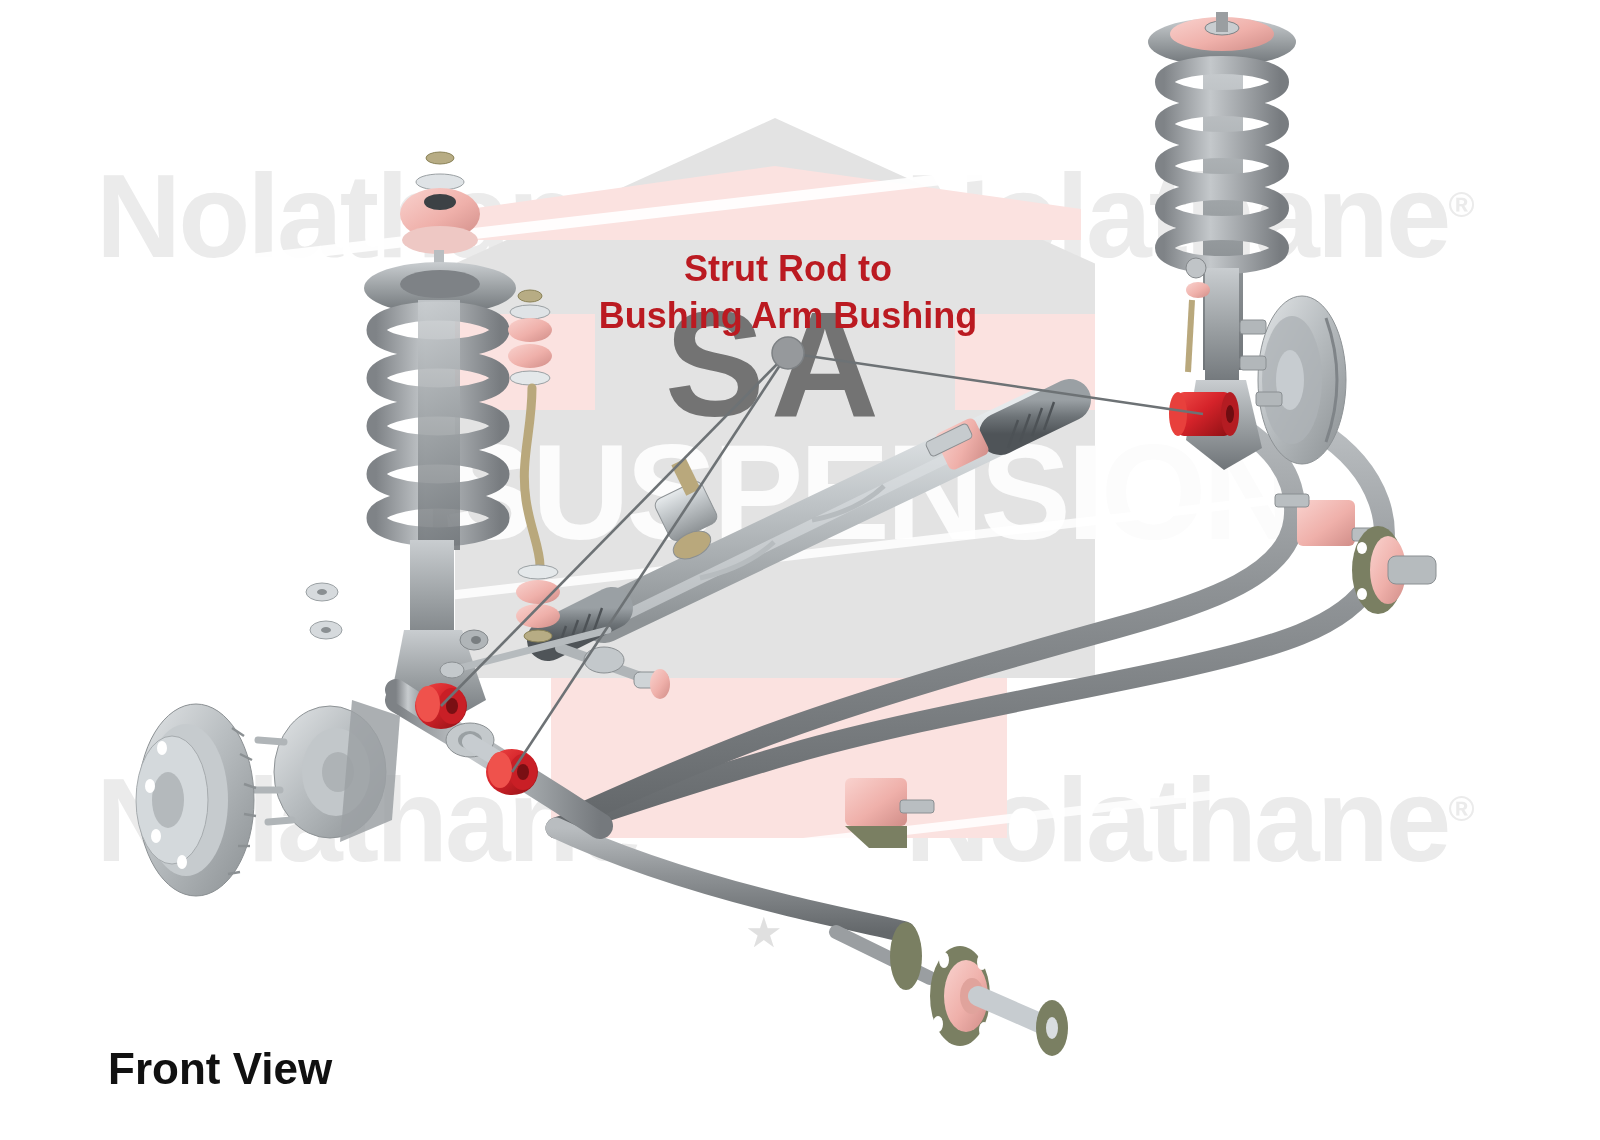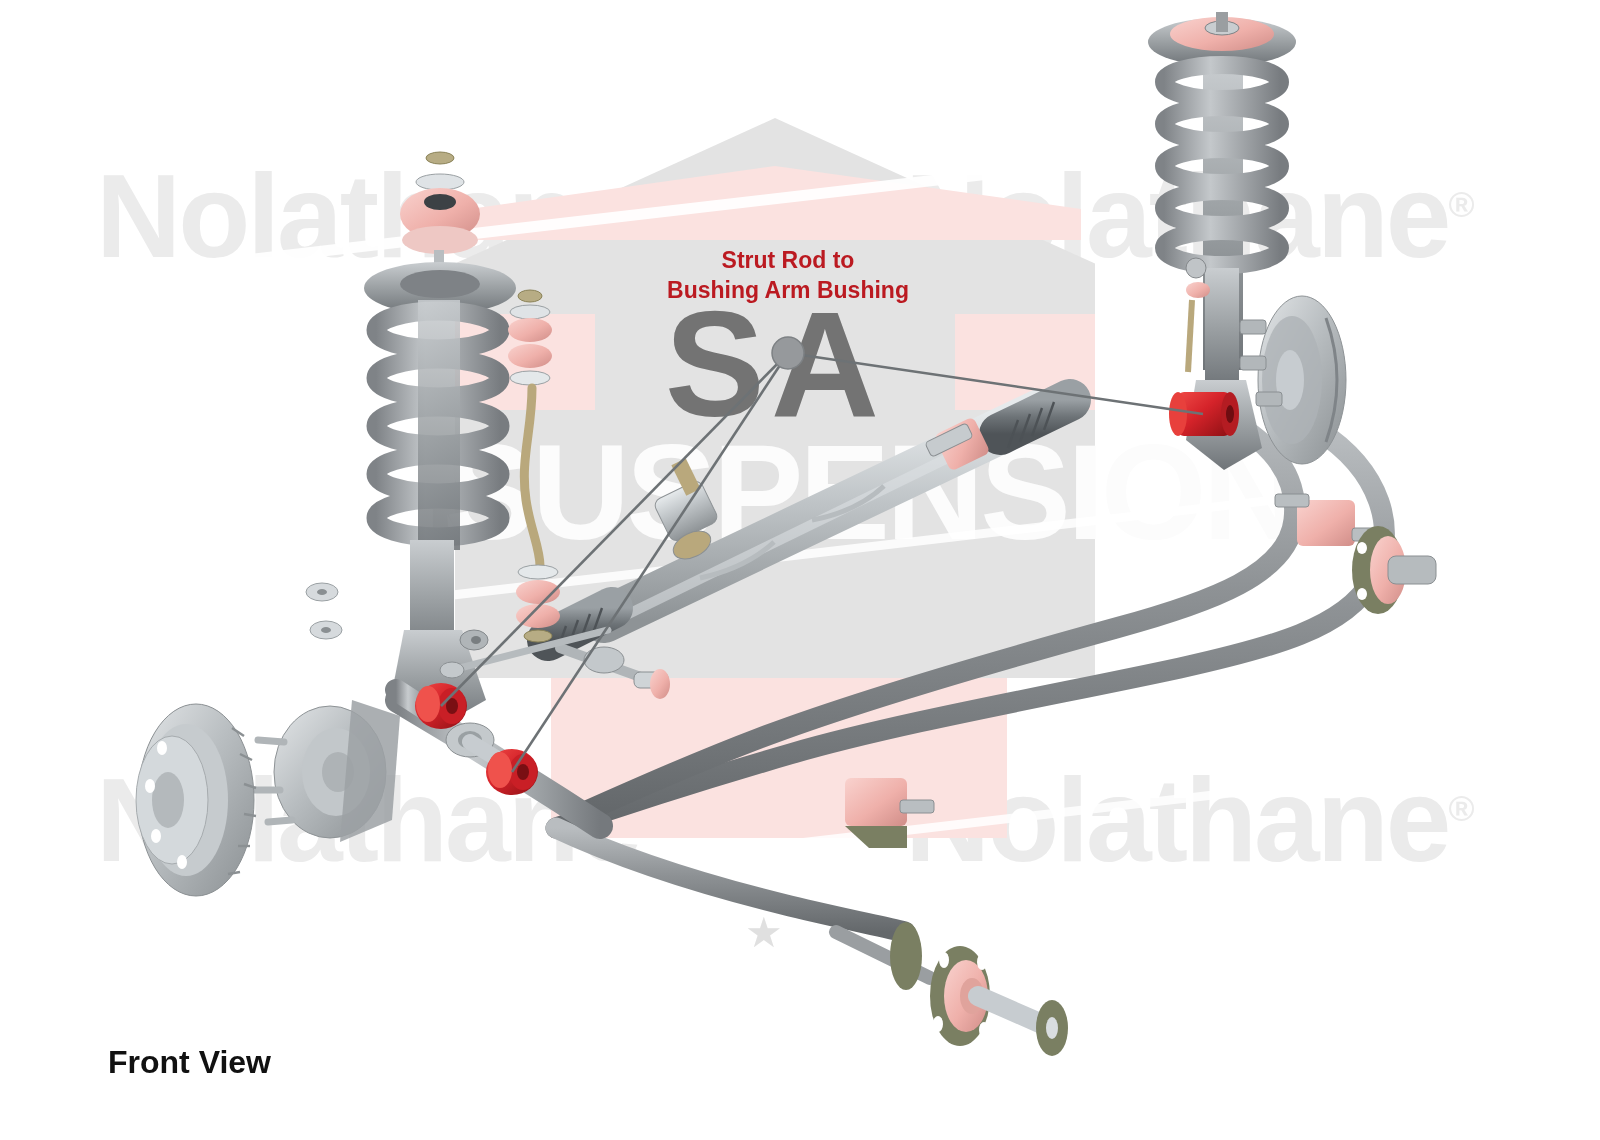--- a/index.html
+++ b/index.html
@@ -31,25 +31,25 @@
       font-family:"Liberation Sans",sans-serif;}
   .badge .online{position:absolute;left:0;top:468px;width:640px;text-align:center;
       font-size:104px;font-weight:bold;color:#dcdcdc;letter-spacing:2px;
       font-family:"Liberation Sans",sans-serif;}
   .badge .pink-foot{position:absolute;left:96px;top:560px;width:456px;height:160px;background:#fbe2e0;}
 
   
   .art{position:absolute;inset:0;}
 
   .callout-txt{position:absolute;color:#bb1a21;font-weight:bold;
-     font-size:23px;line-height:1.30;text-align:center;
+     font-size:36px;line-height:1.30;text-align:center;
      font-family:"Liberation Sans",sans-serif;white-space:nowrap;}
 
   .front-view{position:absolute;left:108px;top:1044px;color:#111;
-     font-weight:bold;font-size:32px;font-family:"Liberation Sans",sans-serif;}
+     font-weight:bold;font-size:44px;font-family:"Liberation Sans",sans-serif;}
 
   .logo{position:absolute;left:1162px;top:1038px;color:#e8231f;font-weight:bold;
      font-size:53px;letter-spacing:-2.2px;font-family:"Liberation Sans",sans-serif;}
   .logo sup{font-size:.28em;vertical-align:super;letter-spacing:0;}
 
   svg.diagram{position:absolute;left:0;top:0;width:1600px;height:1140px;}
 </style>
 </head>
 <body>
 

